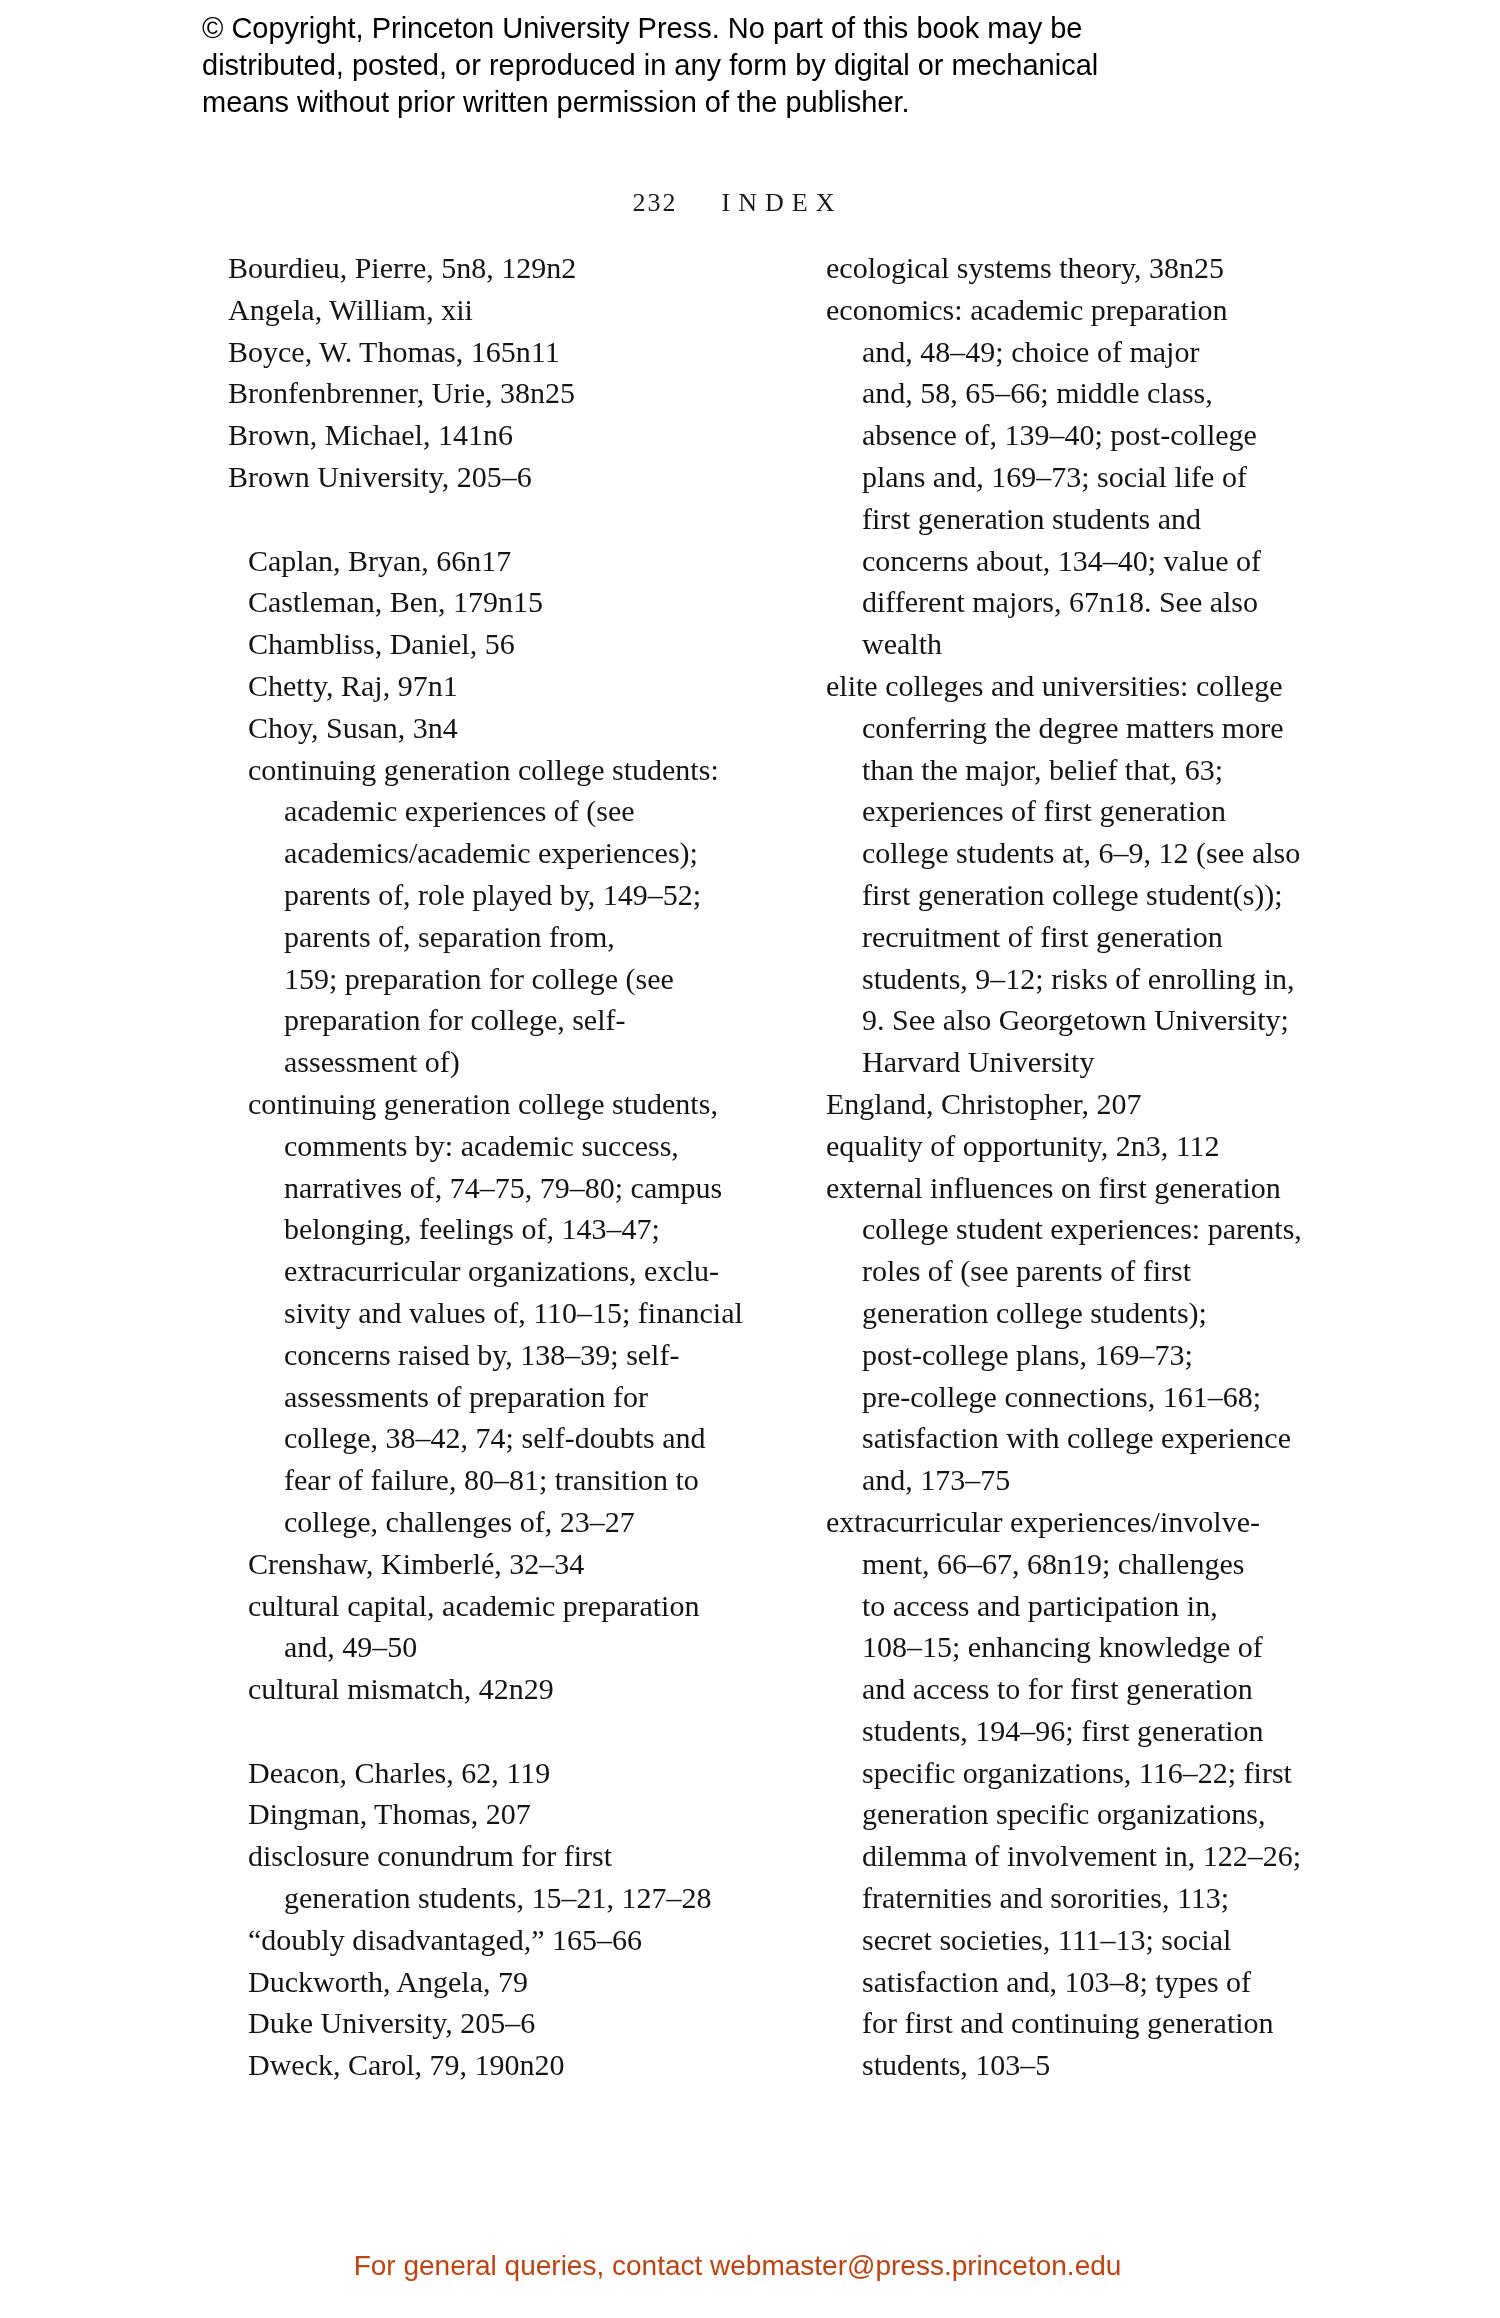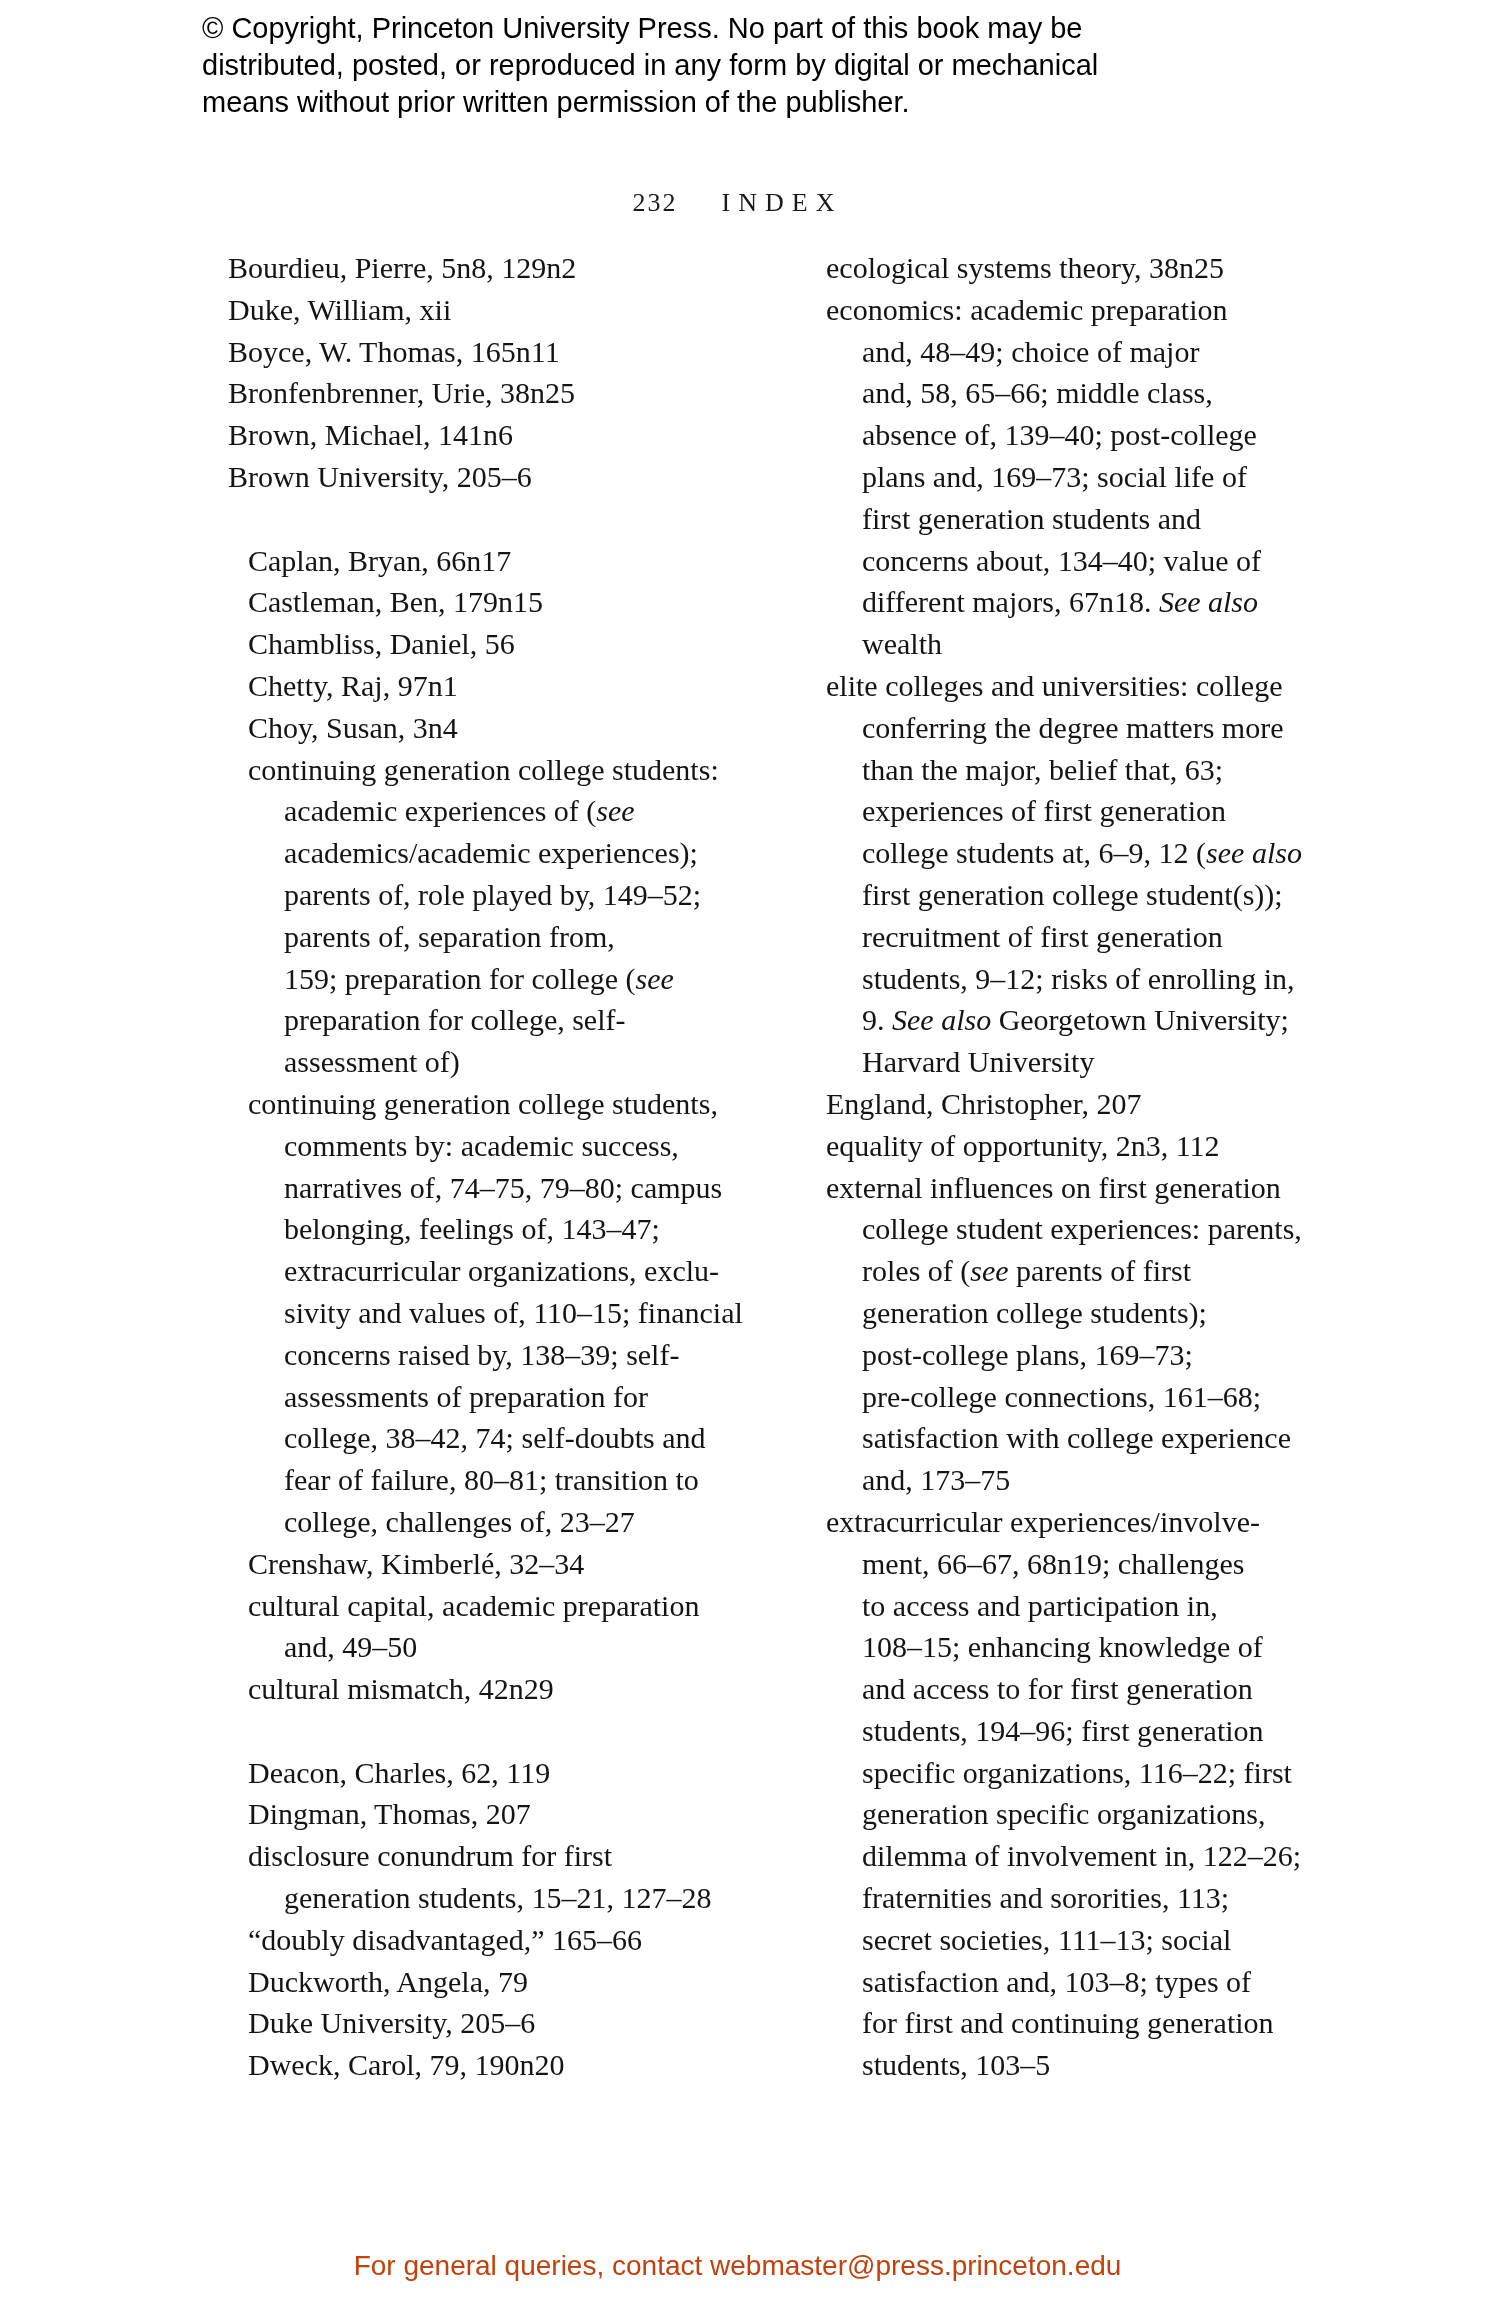--- a/index.html
+++ b/index.html
@@ -46,21 +46,21 @@
     font-family: "Liberation Serif", serif;
     font-size: 30px;
     line-height: 41.8px;
     color: #141414;
   }
   .index-col.left  { left: 228px; width: 545px; }
   .index-col.right { left: 778px; width: 530px; margin-left: 48px; }
   .index-group + .index-group { margin-top: 41.8px; margin-left: 20px; }
   .index-line { white-space: nowrap; }
   .index-line.cont { padding-left: 36px; }
-  .it { font-style: italic; }
+  .it { }
   .footer {
     position: absolute;
     left: 200px;
     top: 2250px;
     width: 1075px;
     text-align: center;
     font-family: "Liberation Sans", sans-serif;
     font-size: 28px;
     color: #c2410c;
     white-space: nowrap;
@@ -78,21 +78,21 @@
 <div class="running-head">
   <span class="pagenum">232</span><span class="section">INDEX</span>
 </div>
 
 <div class="index-col left">
     <div class="index-group">
       <div class="index-entry">
         <div class="index-line"><span>Bourdieu, Pierre, 5n8, 129n2</span></div>
       </div>
       <div class="index-entry">
-        <div class="index-line"><span>Duke, William, xii</span></div>
+        <div class="index-line"><span>Angela, William, xii</span></div>
       </div>
       <div class="index-entry">
         <div class="index-line"><span>Boyce, W. Thomas, 165n11</span></div>
       </div>
       <div class="index-entry">
         <div class="index-line"><span>Bronfenbrenner, Urie, 38n25</span></div>
       </div>
       <div class="index-entry">
         <div class="index-line"><span>Brown, Michael, 141n6</span></div>
       </div>

